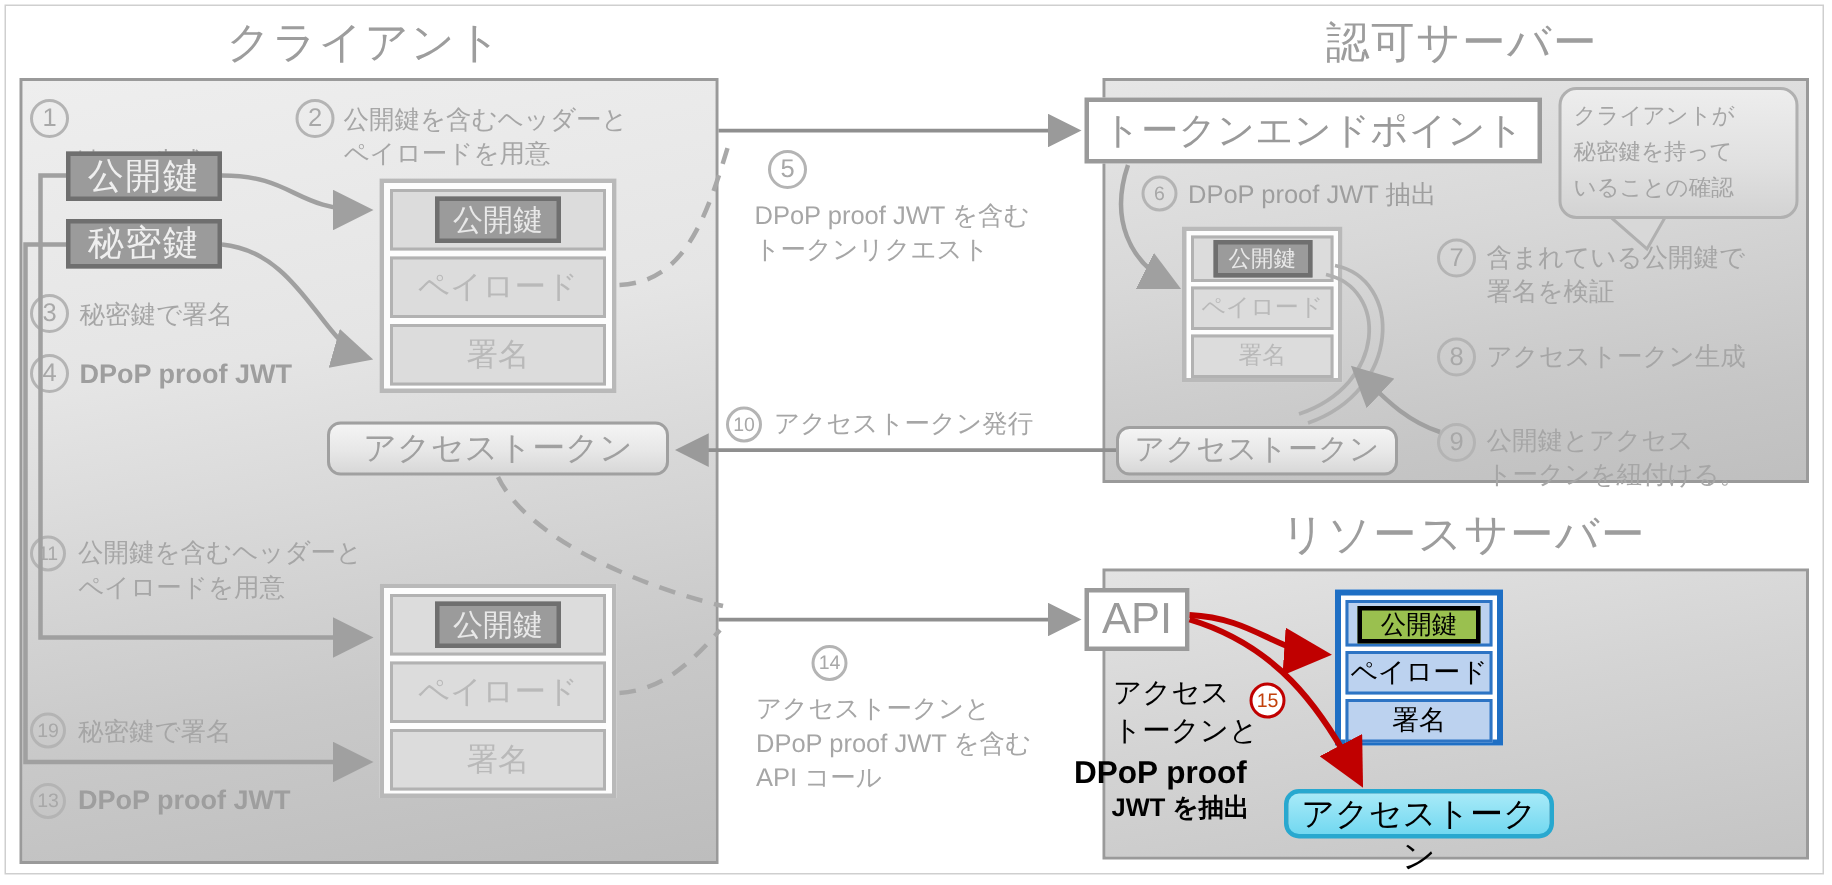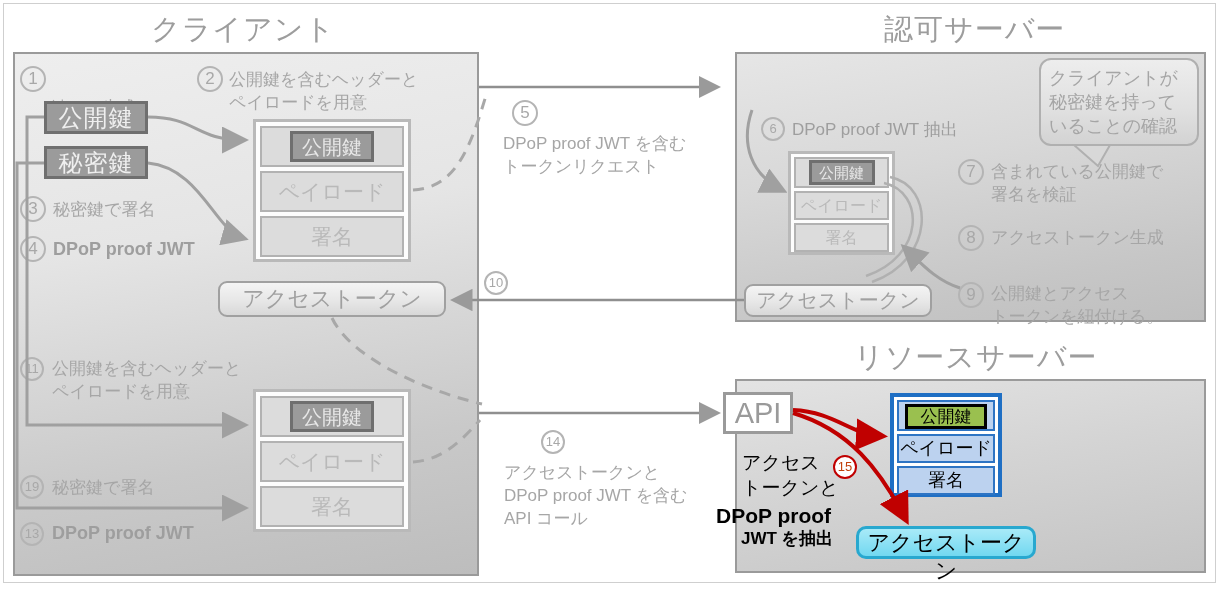--- a/index.html
+++ b/index.html
@@ -45,21 +45,21 @@
         background:linear-gradient(180deg,#f4f4f4 0%,#e7e7e7 55%,#d8d8d8 100%);
         color:#a0a0a0;text-align:center;font-size:22px;}
 
   
   .wbox{position:absolute;box-sizing:border-box;border:3px solid #9a9a9a;background:#ffffff;
         color:#9a9a9a;text-align:center;}
 
   
   .callout{position:absolute;box-sizing:border-box;border:2px solid #b0b0b0;border-radius:12px;
         background:linear-gradient(180deg,#ededed 0%,#e0e0e0 60%,#d3d3d3 100%);
-        color:#a5a5a5;font-size:18px;line-height:24px;padding:6px 8px;white-space:pre-line;}
+        color:#a5a5a5;font-size:15px;line-height:24px;padding:6px 8px;white-space:pre-line;}
 
   
   .cjwt{position:absolute;box-sizing:border-box;border:4px solid #1f6fc4;background:#ffffff;padding:3px;}
   .cjwt-row{box-sizing:border-box;border:2px solid #2d74c4;background:#bcd2ef;color:#000;
             text-align:center;font-size:18px;margin-bottom:3px;}
   .cjwt-row:last-child{margin-bottom:0;}
   .cjwt-key{box-sizing:border-box;border:3px solid #000;background:#9ac04f;color:#000;font-size:18px;
             text-align:center;width:82px;margin:2px auto;}
   .ctoken{position:absolute;box-sizing:border-box;border:3px solid #28a8cf;border-radius:10px;
           background:linear-gradient(180deg,#a8eaf8 0%,#72d8f0 100%);
@@ -129,26 +129,28 @@
     </div>
     <div class="jwt-row" style="height:41px;line-height:37px;">ペイロード</div>
     <div class="jwt-row" style="height:41px;line-height:37px;">署名</div>
   </div>
 
   <div class="step s1" style="left:512px;top:100px;">5</div>
   <div class="txt" style="left:503px;top:132px;">DPoP proof JWT を含む
 トークンリクエスト</div>
 
   <div class="step s2" style="left:484px;top:271px;">10</div>
+  <div class="txt" style="left:516px;top:271px;">アクセストークン発行</div>
 
   <div class="step s2" style="left:513px;top:430px;margin-left:28px;">14</div>
   <div class="txt" style="left:504px;top:461px;">アクセストークンと
 DPoP proof JWT を含む
 API コール</div>
 
+  <div class="wbox" style="left:723px;top:65px;width:305px;height:44px;line-height:39px;font-size:25px;">トークンエンドポイント</div>
 
   <div class="step s2" style="left:761px;top:117px;">6</div>
   <div class="txt txt-b" style="left:792px;top:118px;font-weight:normal;">DPoP proof JWT 抽出</div>
 
   <div class="jwt-wrap" style="left:788px;top:151px;width:107px;height:104px;padding:3px;">
     <div class="jwt-row" style="height:31px;line-height:27px;margin-bottom:3px;">
       <div class="jwt-inner-key" style="height:25px;line-height:20px;width:66px;font-size:15px;margin:1px auto;">公開鍵</div>
     </div>
     <div class="jwt-row" style="height:29px;line-height:26px;font-size:16px;margin-bottom:3px;">ペイロード</div>
     <div class="jwt-row" style="height:29px;line-height:26px;font-size:16px;">署名</div>

